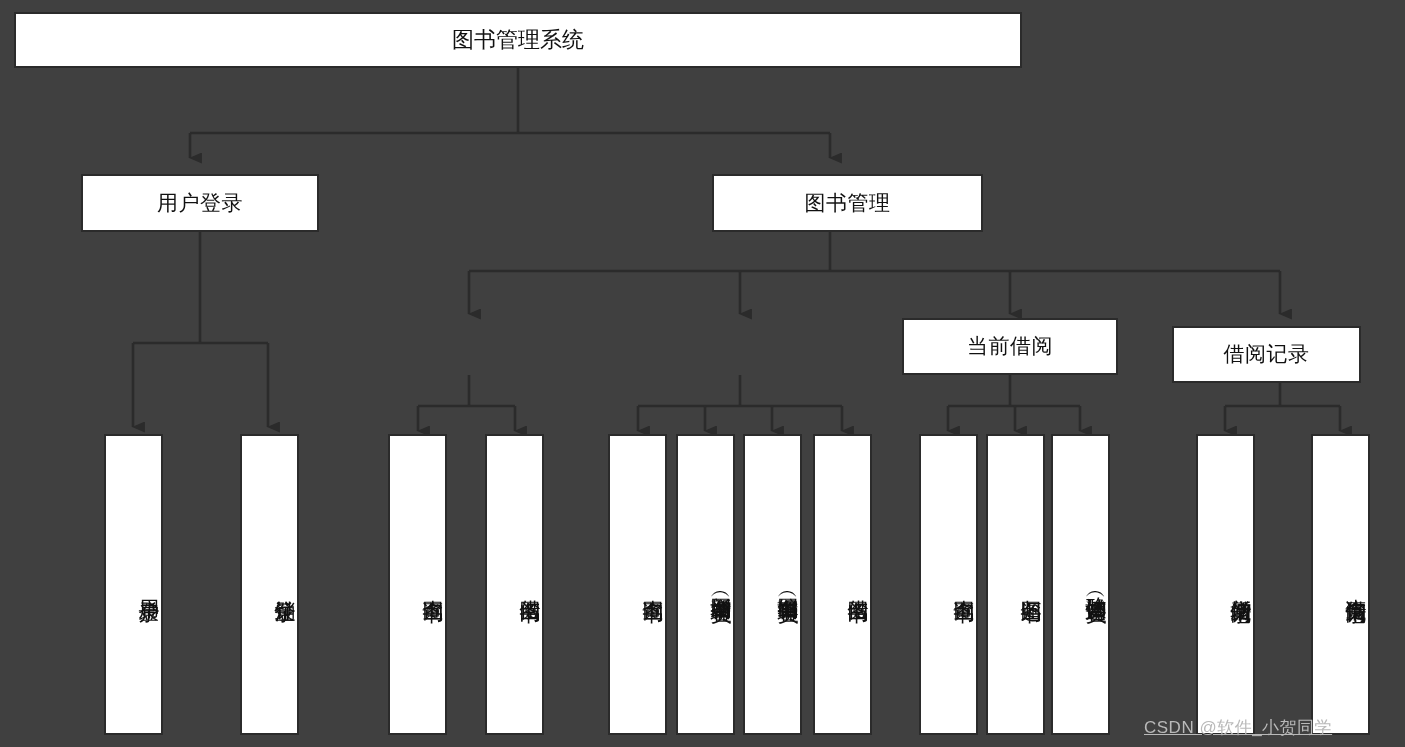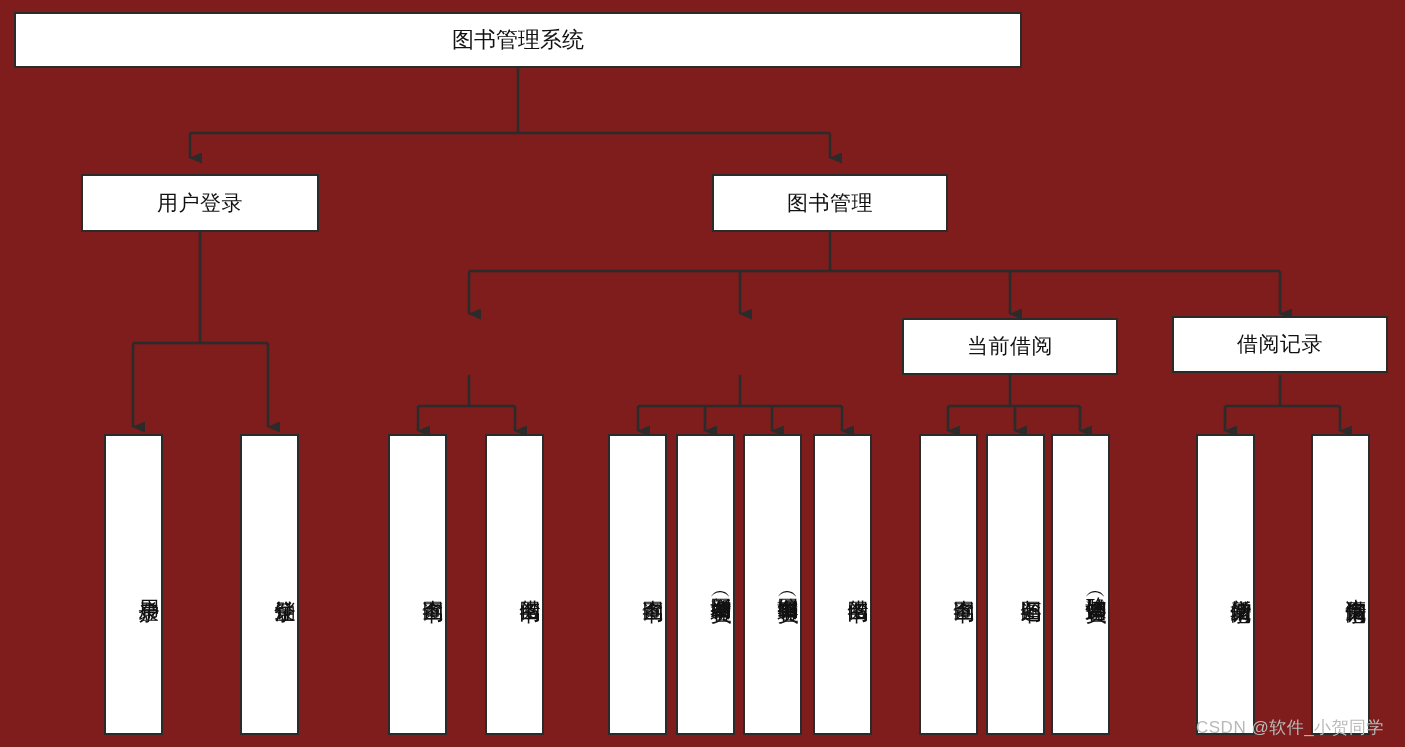--- a/index.html
+++ b/index.html
@@ -7,21 +7,21 @@
     padding: 0;
     background: #ffffff;
   }
   body {
     font-family: "Liberation Sans", "DejaVu Sans", sans-serif;
   }
   #canvas {
     position: relative;
     width: 1405px;
     height: 747px;
-    background: #7f1d1d;
+    background: #404040;
     overflow: hidden;
   }
   #wires {
     position: absolute;
     left: 0;
     top: 0;
     width: 1405px;
     height: 747px;
     pointer-events: none;
   }
@@ -124,28 +124,28 @@
     </g>
   </svg>
 
   <div class="node root" style="left:14px; top:12px; width:1008px; height:56px;">
     <span>图书管理系统</span>
   </div>
 
   <div class="node h" style="left:81px; top:174px; width:238px; height:58px;">
     <span>用户登录</span>
   </div>
-  <div class="node h" style="left:712px; top:174px; width:236px; height:58px;">
+  <div class="node h" style="left:712px; top:174px; width:271px; height:58px;">
     <span>图书管理</span>
   </div>
 
   <div class="node h" style="left:902px; top:318px; width:216px; height:57px;">
     <span>当前借阅</span>
   </div>
-  <div class="node h" style="left:1172px; top:316px; width:216px; height:57px;align-items:center;">
+  <div class="node h" style="left:1172px; top:326px; width:189px; height:57px;align-items:center;">
     <span>借阅记录</span>
   </div>
 
   <div class="node v" style="left:104px; top:434px; width:59px; height:301px;">
     <span class="vlabel">用户登录</span>
   </div>
   <div class="node v" style="left:240px; top:434px; width:59px; height:301px;">
     <span class="vlabel">注销登录</span>
   </div>
 
@@ -179,15 +179,15 @@
     <span class="vlabel">确认归还（管理员）</span>
   </div>
 
   <div class="node v" style="left:1196px; top:434px; width:59px; height:301px;">
     <span class="vlabel">新增借阅记录</span>
   </div>
   <div class="node v" style="left:1311px; top:434px; width:59px; height:301px;">
     <span class="vlabel">查询借阅记录</span>
   </div>
 
-  <div class="watermark" style="left:1196px; top:716px;">CSDN @软件_小贺同学</div>
+  <div class="watermark" style="left:1144px; top:716px;text-decoration:underline;">CSDN @软件_小贺同学</div>
 
 </div>
 
 </body></html>

